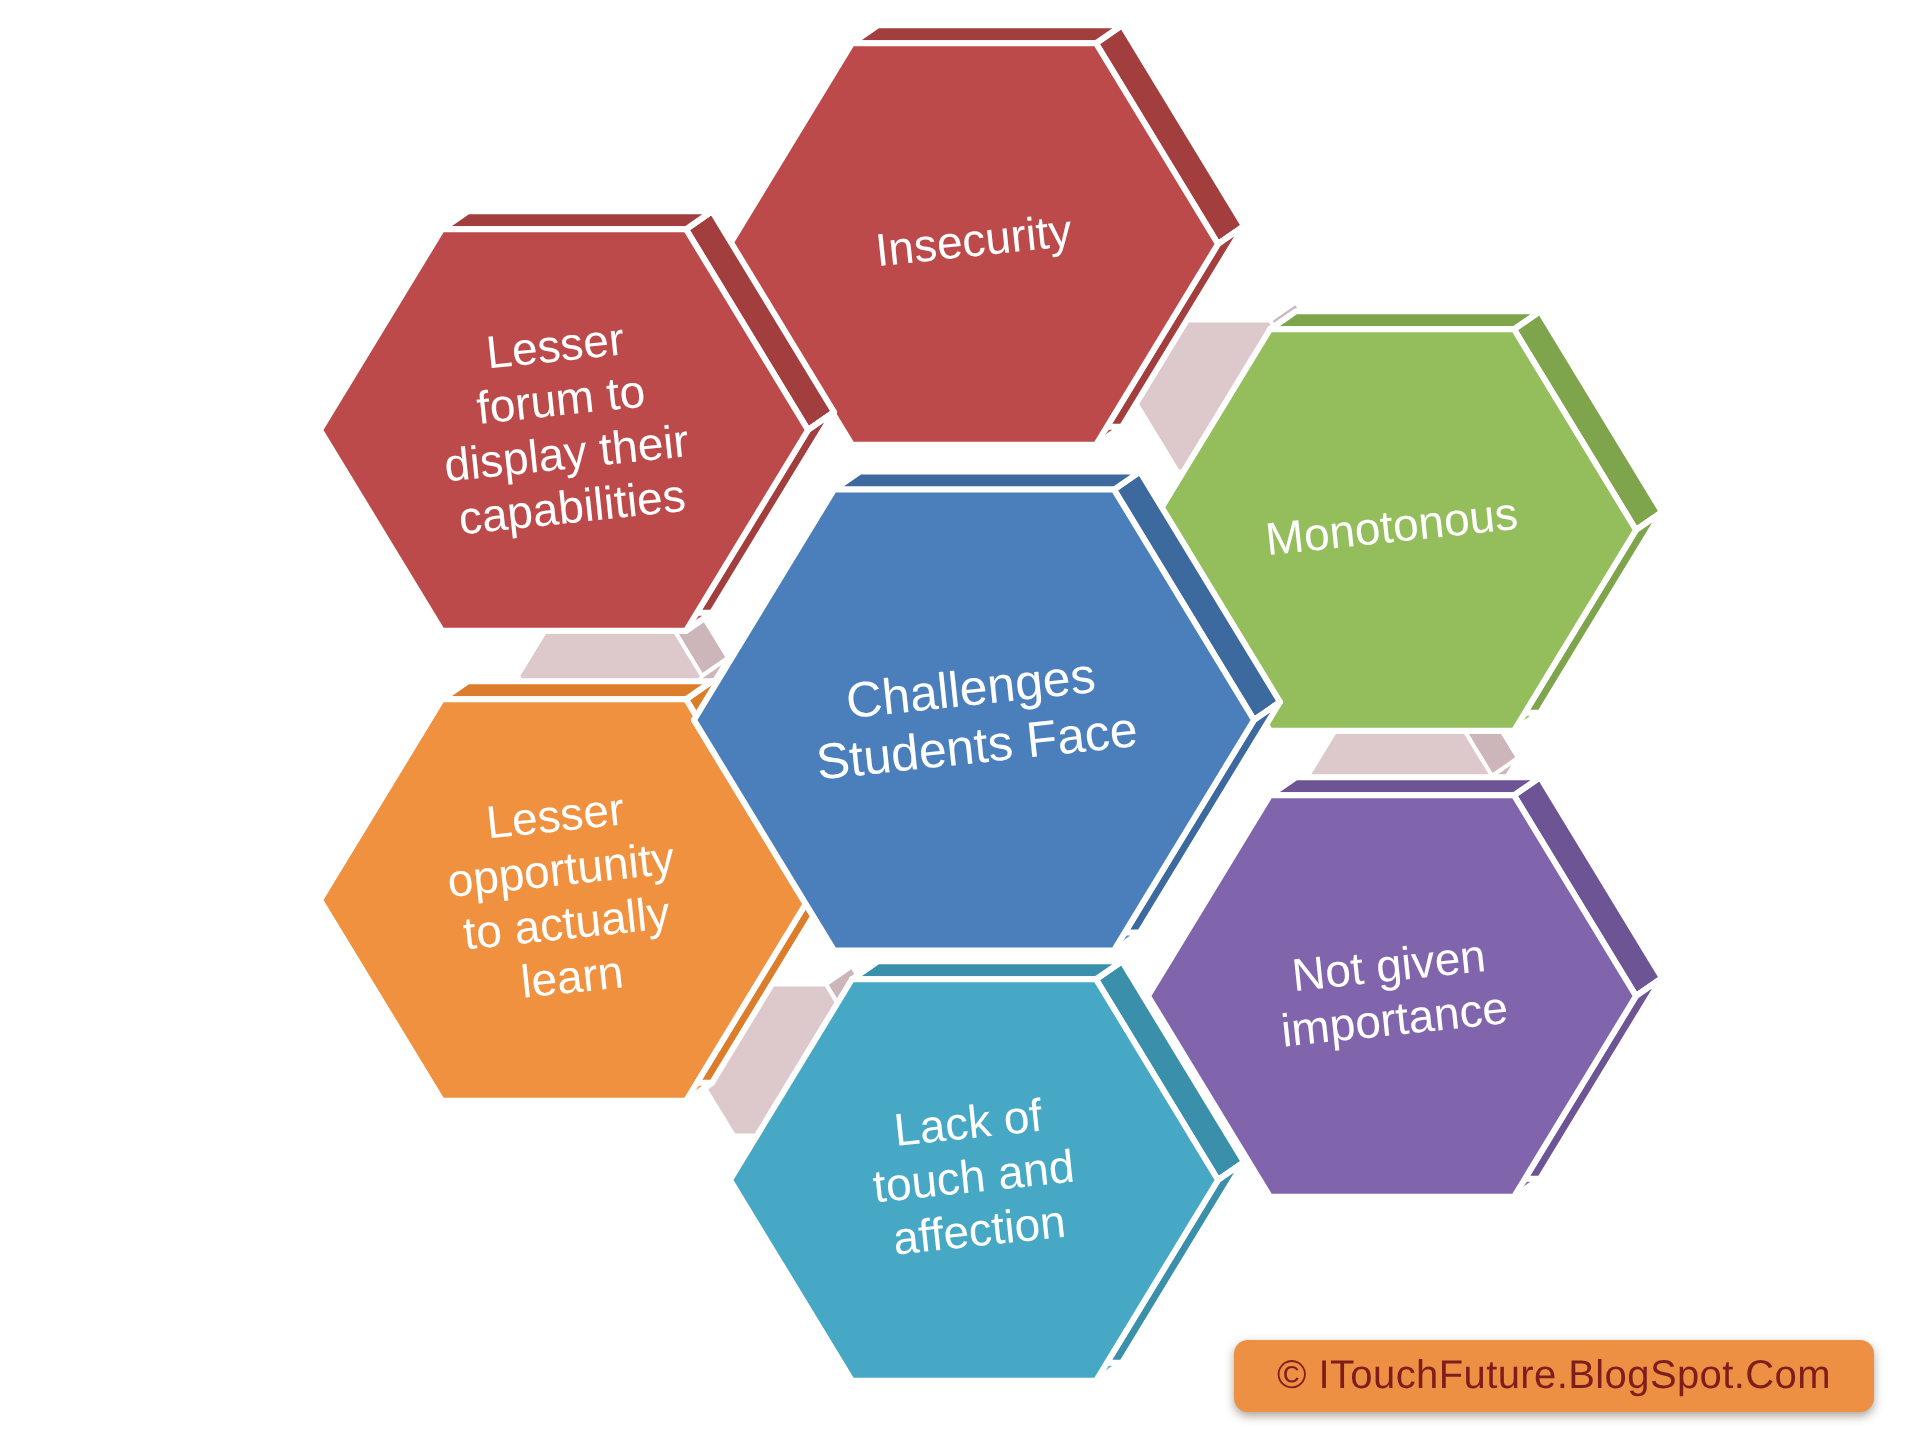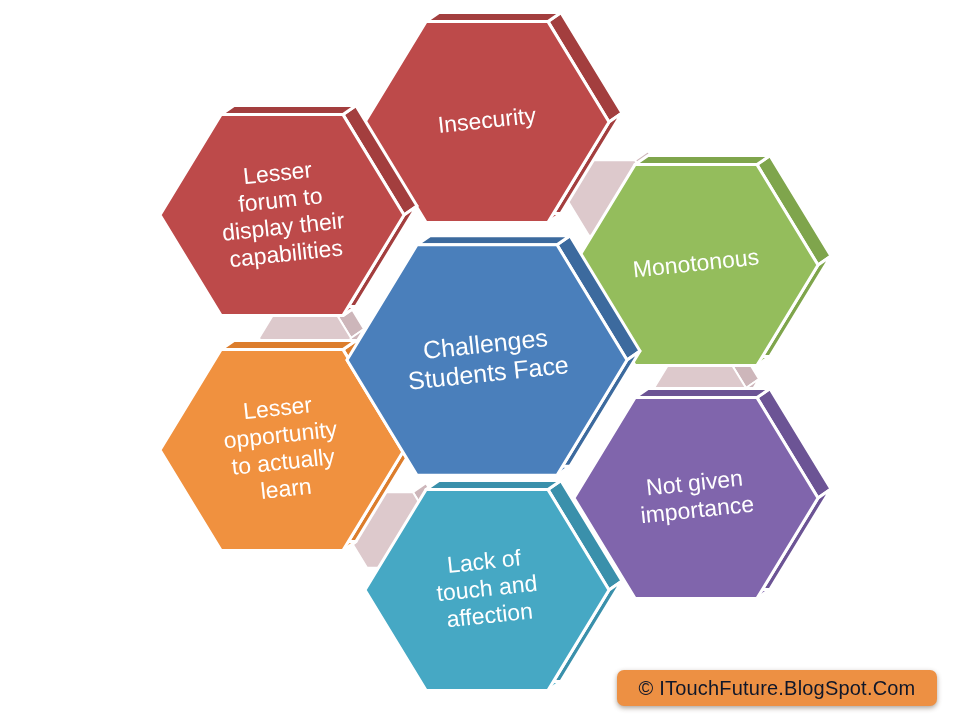--- a/index.html
+++ b/index.html
@@ -41,21 +41,21 @@
     height: 36px;
     border-radius: 7px;
     background: #ED9043;
     box-shadow: 0 2px 5px rgba(70,50,30,0.45);
     display: flex;
     align-items: center;
     justify-content: center;
     box-sizing: border-box;
   }
   #watermark-text {
-    color: #0f172a;
+    color: #7f1d1d;
     font-family: "Liberation Sans", sans-serif;
     font-size: 20px;
     letter-spacing: 0.2px;
     white-space: nowrap;
   }
 </style>
 </head>
 <body>
 
 <div id="stage">

